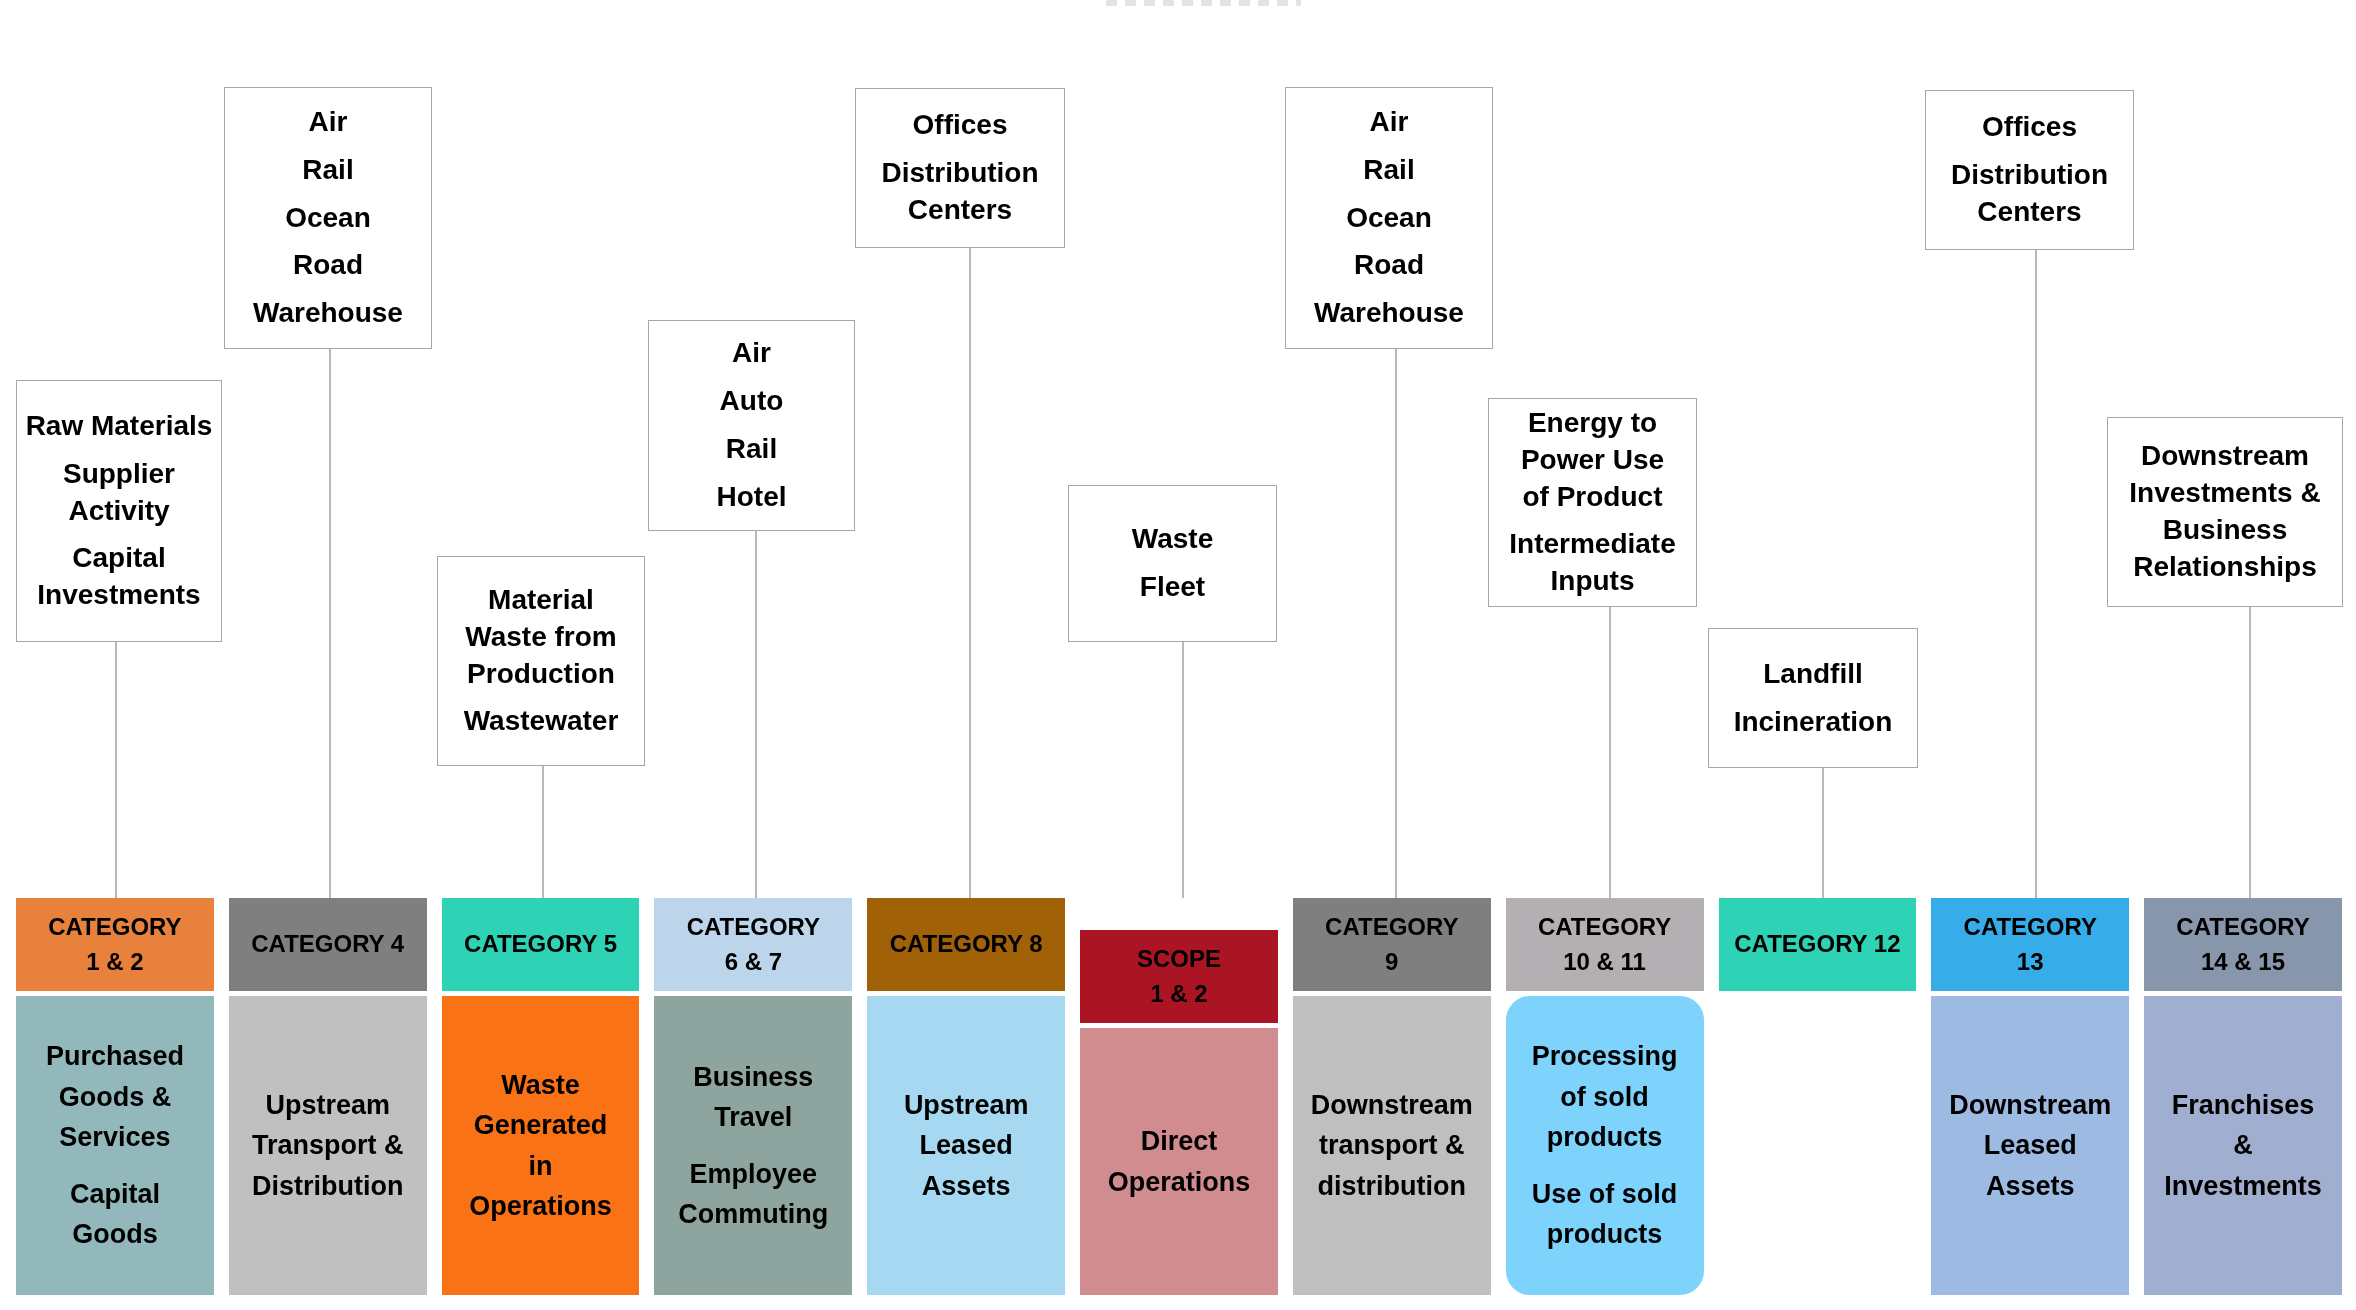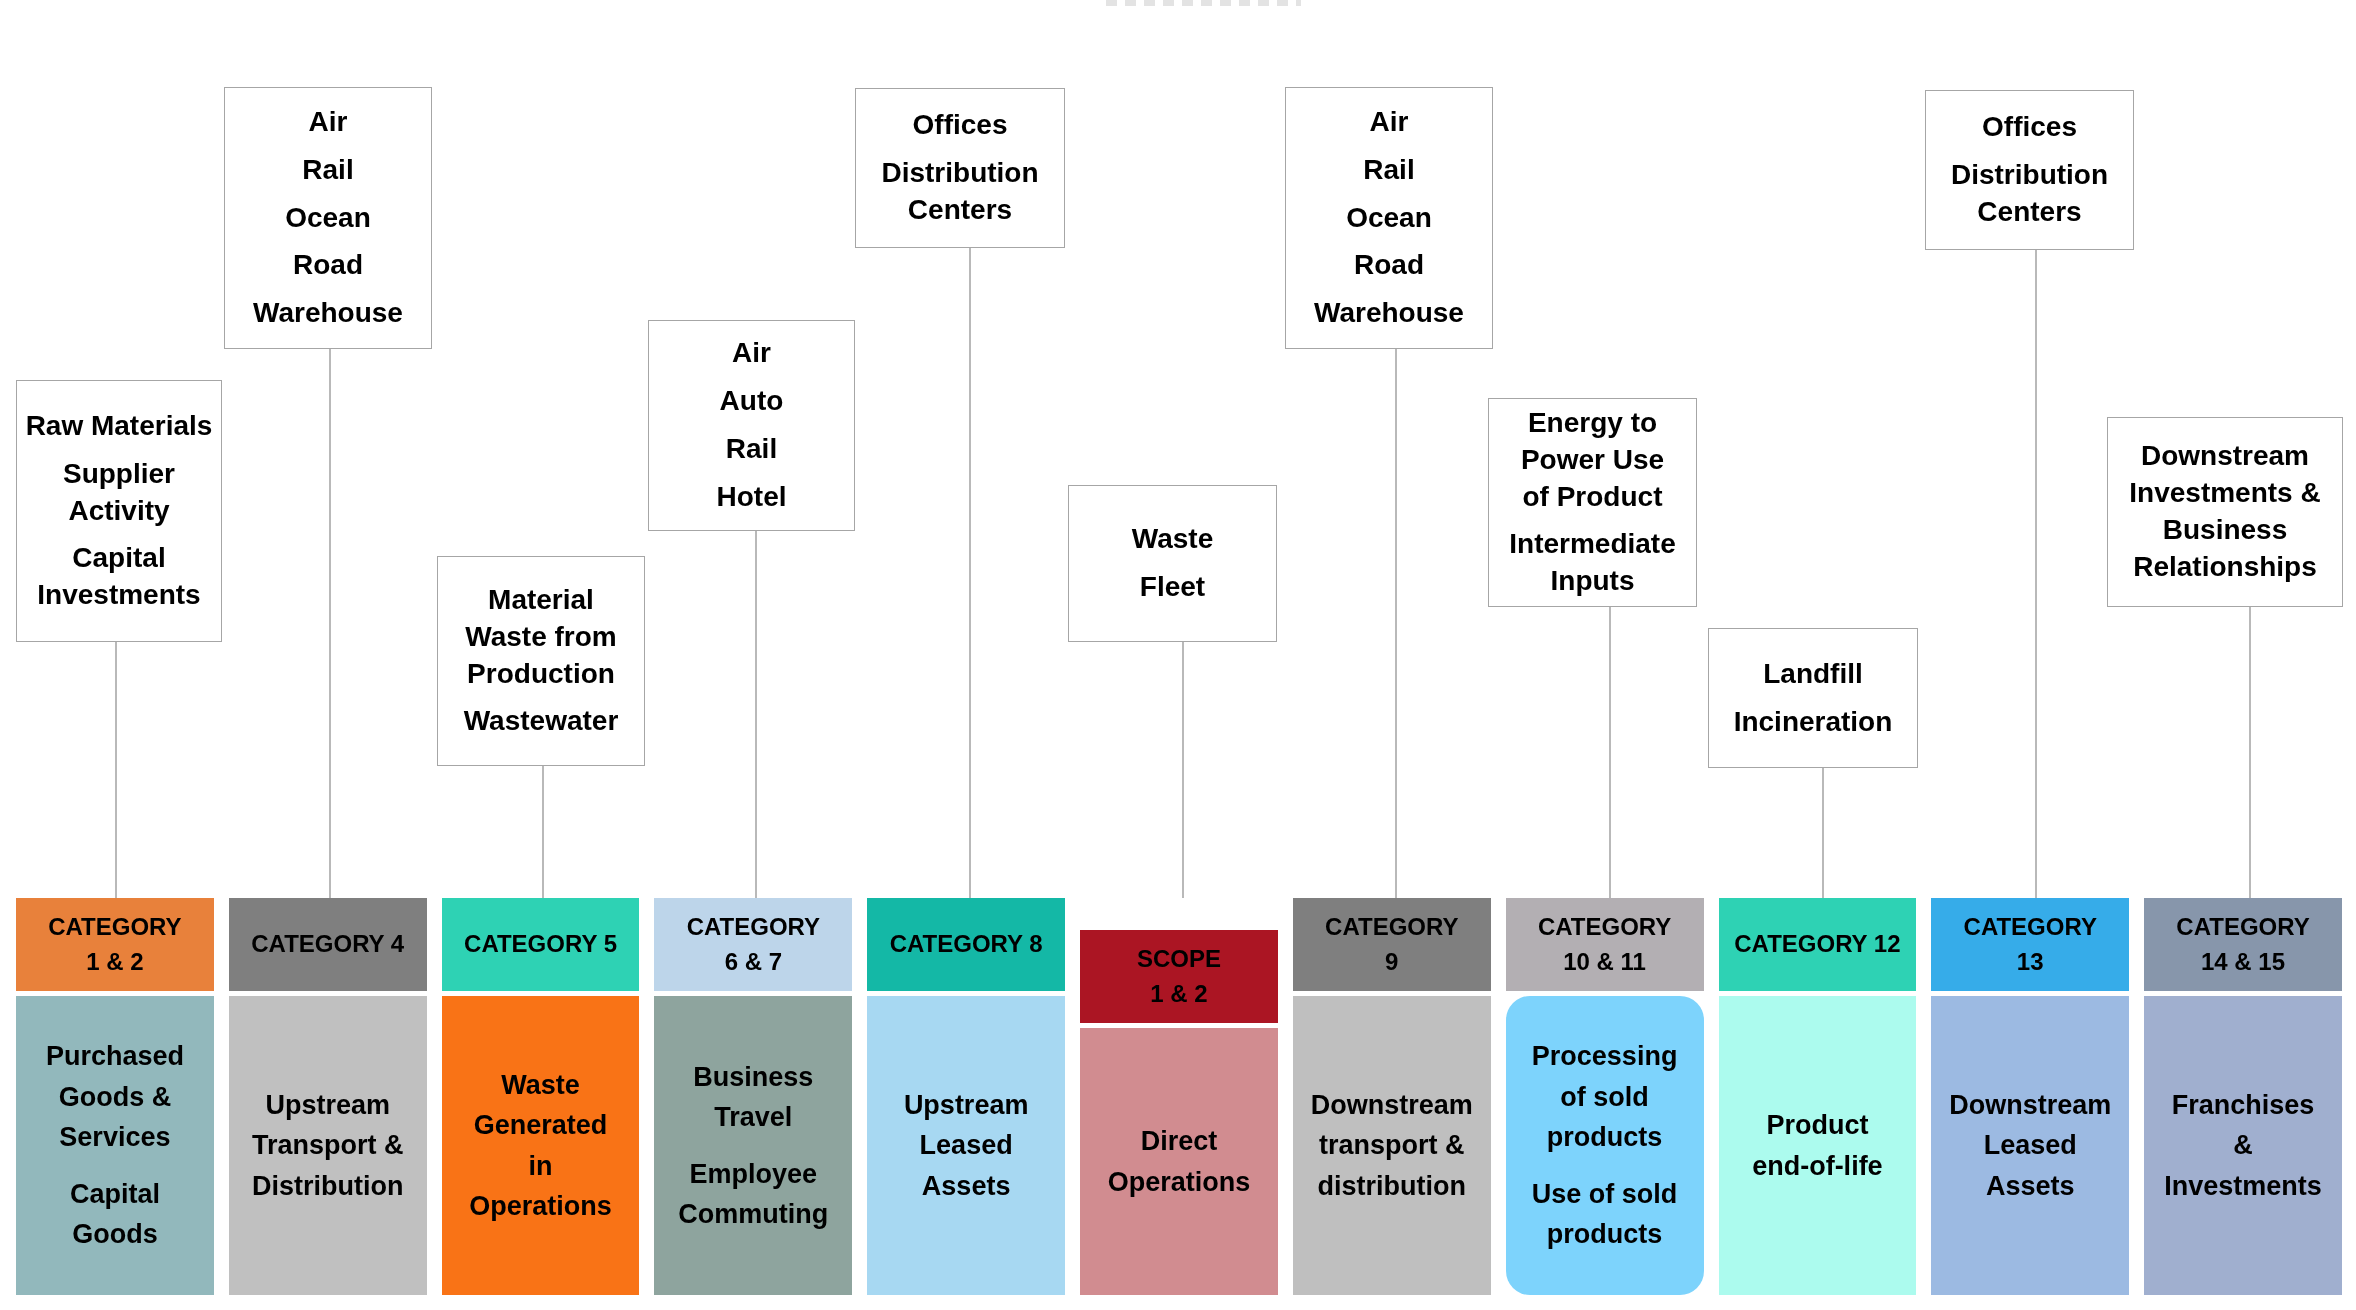--- a/index.html
+++ b/index.html
@@ -213,21 +213,21 @@
 6 &amp; 7</div>
       <div class="col-body" style="background-color: rgb(142, 164, 158);">
         <div class="body-item">Business
 Travel</div>
         <div class="body-item">Employee
 Commuting</div>
       </div>
     </div>
 
     <div class="col">
-      <div class="col-header" style="background-color: #14b8a6;">CATEGORY 8</div>
+      <div class="col-header" style="background-color: #a16207;">CATEGORY 8</div>
       <div class="col-body" style="background-color: rgb(167, 216, 242);">
         <div class="body-item">Upstream
 Leased
 Assets</div>
       </div>
     </div>
 
     <div class="col">
       <div class="col-header" style="background-color: rgb(171, 21, 35); margin-top: 32px;">SCOPE
 1 &amp; 2</div>
@@ -254,24 +254,20 @@
         <div class="body-item">Processing
 of sold
 products</div>
         <div class="body-item">Use of sold
 products</div>
       </div>
     </div>
 
     <div class="col">
       <div class="col-header" style="background-color: rgb(46, 210, 180);">CATEGORY 12</div>
-      <div class="col-body" style="background-color: rgb(172, 251, 238);">
-        <div class="body-item">Product
-end-of-life</div>
-      </div>
     </div>
 
     <div class="col">
       <div class="col-header" style="background-color: rgb(54, 172, 233);">CATEGORY
 13</div>
       <div class="col-body" style="background-color: rgb(156, 186, 226);">
         <div class="body-item">Downstream
 Leased
 Assets</div>
       </div>

